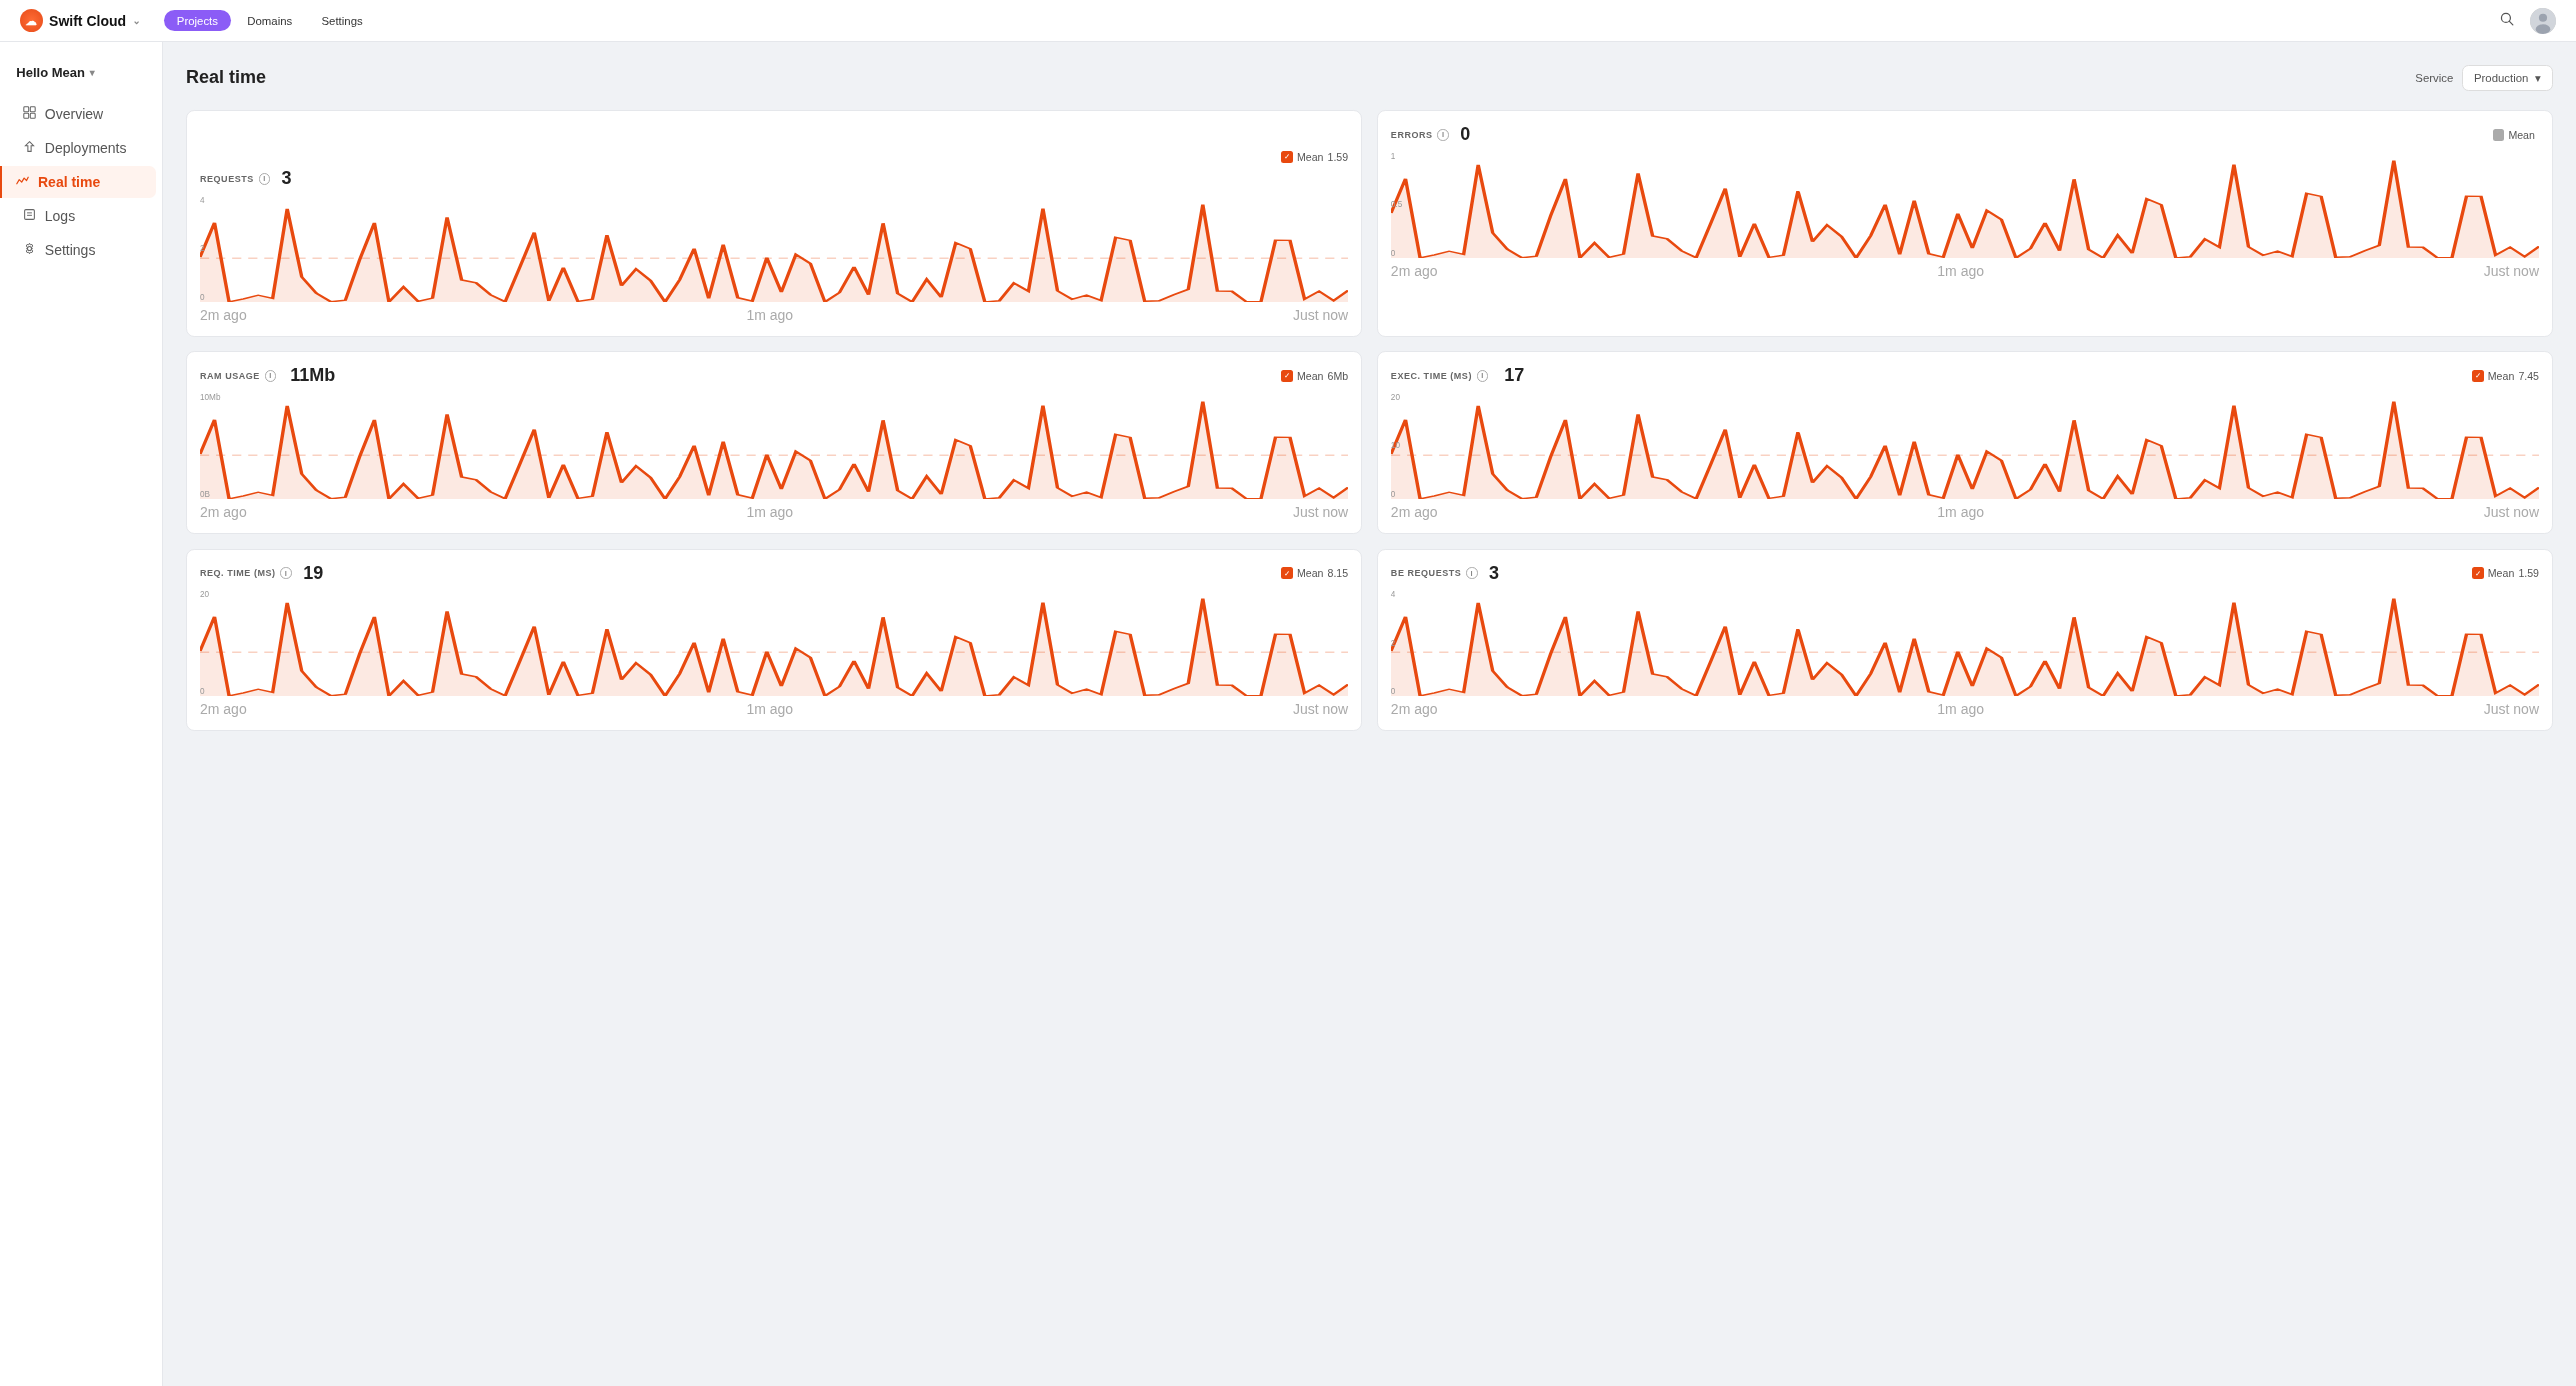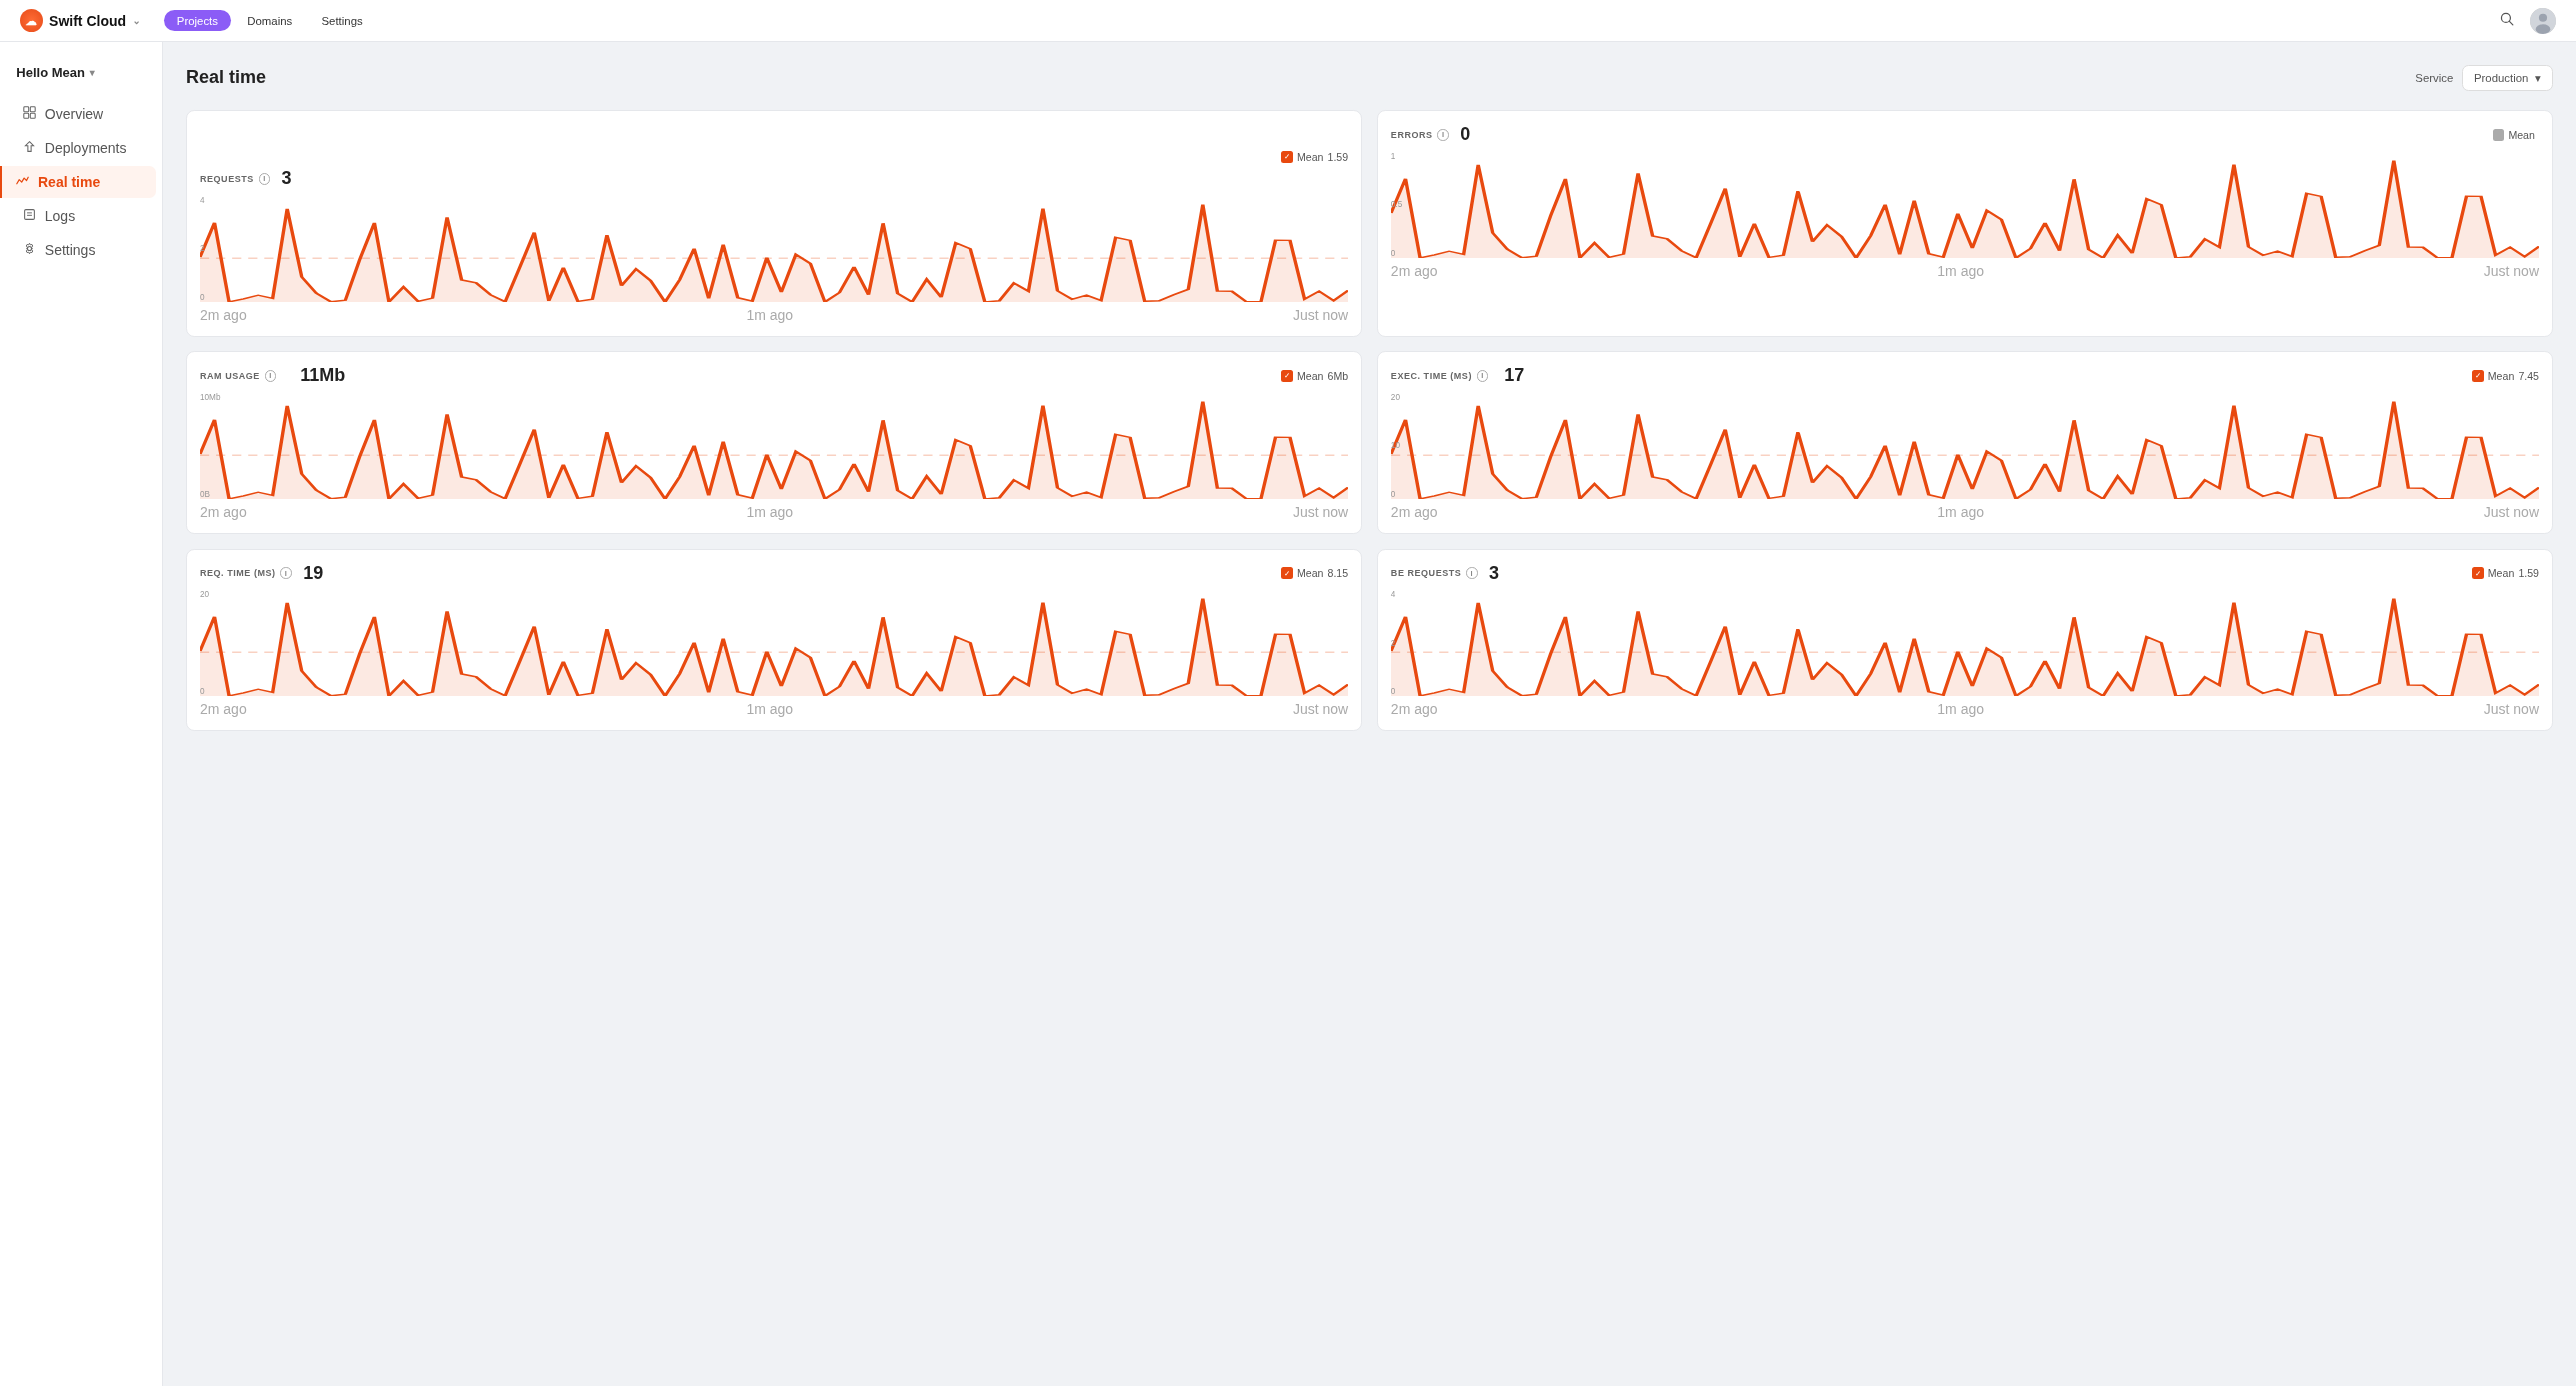--- a/index.html
+++ b/index.html
@@ -359,21 +359,21 @@
               </div></div>
             <div class="chart-timeline">
               <span>2m ago</span>
               <span>1m ago</span>
               <span>Just now</span>
             </div>
           </div>
         </div>
         <div class="chart-card">
           <div class="chart-header">
-            <div style="display: flex; align-items: center; gap: 24px;">
+            <div style="display: flex; align-items: center; gap: 14px;">
               <div class="chart-label">
                 <span>RAM USAGE</span>
     <span class="info-icon">i</span>
               </div>
               <div class="chart-current">11Mb</div>
             </div>
             <div class="chart-mean">
               <span class="mean-checkbox">✓</span>
     <span>Mean</span>
     <span>6Mb</span>

